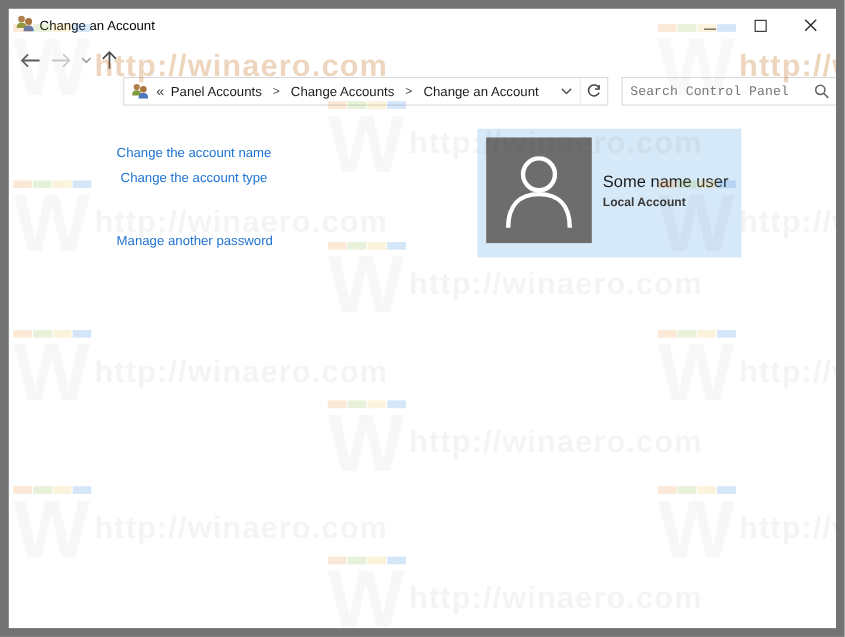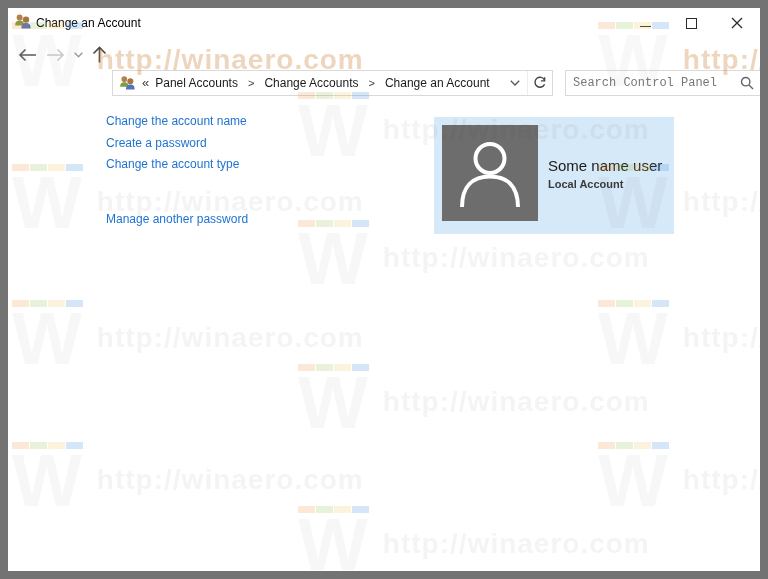--- a/index.html
+++ b/index.html
@@ -38,41 +38,41 @@
   .searchbox input {
     flex:1; border:none; outline:none; font-family:Liberation Mono, monospace;
     font-size:12px; color:#404040; padding:0 4px 0 7px; background:transparent; min-width:0;
   }
   .searchbox input::placeholder { color:#767676; opacity:1; }
   .search-icon-wrap { width:26px; height:24px; display:flex; align-items:center; justify-content:center; }
   
   .page-heading {
     position:absolute; left:98px; top:83px; font-size:15.5px; color:#2563bf; letter-spacing:0.1px;
   }
-  .task-links { position:absolute; left:98px; top:103px; }
+  .task-links { position:absolute; left:98px; top:121px;text-align:center; }
   .task-link { display:block; height:21.6px; line-height:21.6px; font-size:12px; color:#1e73d2;
     text-decoration:none; white-space:nowrap; }
   .manage-link { position:absolute; left:98px; top:204px; font-size:12px; color:#1e73d2; text-decoration:none; }
   .user-tile {
     position:absolute; left:426px; top:109px; width:240px; height:117px; background:#d6e9f8;
   }
   .avatar { position:absolute; left:8px; top:8px; width:96px; height:96px; background:#6d6d6d; }
   .tile-name { position:absolute; left:114px; top:40px; font-size:15px; color:#1a1a1a; white-space:nowrap; }
   .tile-type { position:absolute; left:114px; top:61px; font-size:11px; font-weight:bold; color:#3a3a3a; }
   
   .wm { position:absolute; z-index:40; pointer-events:none; }
   .wm-squares { display:flex; gap:1px; height:7px; }
   .wm-sq { width:17px; height:7px; }
   .wm-sq.c0 { background:rgba(235,140,50,0.20); }
   .wm-sq.c1 { background:rgba(140,185,70,0.20); }
   .wm-sq.c2 { background:rgba(235,195,80,0.20); }
   .wm-sq.c3 { background:rgba(80,150,225,0.24); }
   .wm-row { display:flex; align-items:flex-start; margin-top:2px; }
   .wm-letter { font-size:74px; line-height:0.82; font-weight:bold; color:rgba(60,60,60,0.045); }
-  .wm-text { font-size:28px; font-weight:bold; letter-spacing:1px; margin-left:15px; margin-top:13px;
+  .wm-text { font-size:28px; font-weight:bold; letter-spacing:1px; margin-left:4px; margin-top:13px;
     color:rgba(60,60,60,0.055); white-space:nowrap; }
   .wm.tan .wm-text { color:rgba(200,120,40,0.30); }
   .wm.tan .wm-letter { color:rgba(160,160,160,0.08); }
   svg { display:block; }
 </style>
 </head>
 <body>
 
 <div class="screen">
 
@@ -156,21 +156,20 @@
           <circle cx="5.7" cy="5.7" r="4.2" stroke="#666" stroke-width="1.4" fill="none"></circle>
           <path d="M9 9 L13 13" stroke="#666" stroke-width="1.4"></path>
         </svg>
       </div>
     </div>
   </div>
 
 
   <div class="task-links">
     <a class="task-link" href="#">Change the account name</a>
-    <a class="task-link" href="#">Create a password</a>
     <a class="task-link" href="#">Change the account type</a>
   </div>
   <a class="manage-link" href="#">Manage another password</a>
 
   <div class="user-tile">
     <div class="avatar">
       <svg width="96" height="96" viewBox="0 0 96 96">
         <circle cx="48" cy="33.5" r="14.5" stroke="#ffffff" stroke-width="4" fill="none"></circle>
         <path d="M20 82 C20 61 31 51.5 48 51.5 C65 51.5 76 61 76 82" stroke="#ffffff" stroke-width="4" fill="none"></path>
       </svg>

